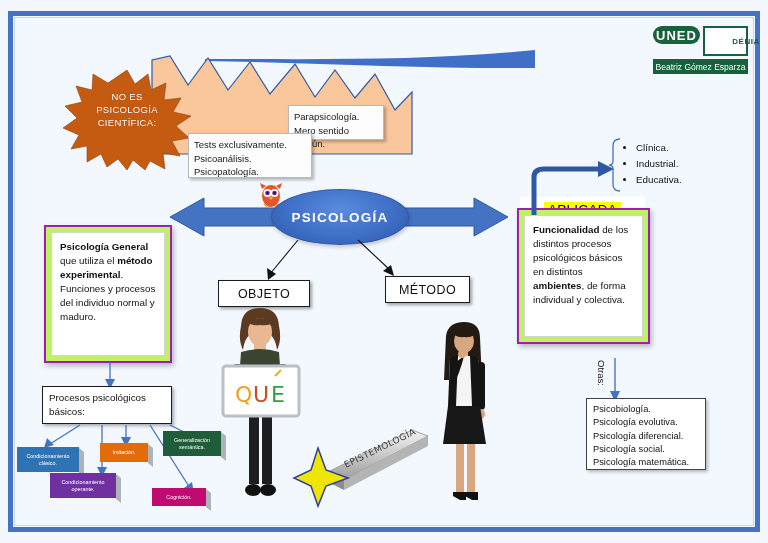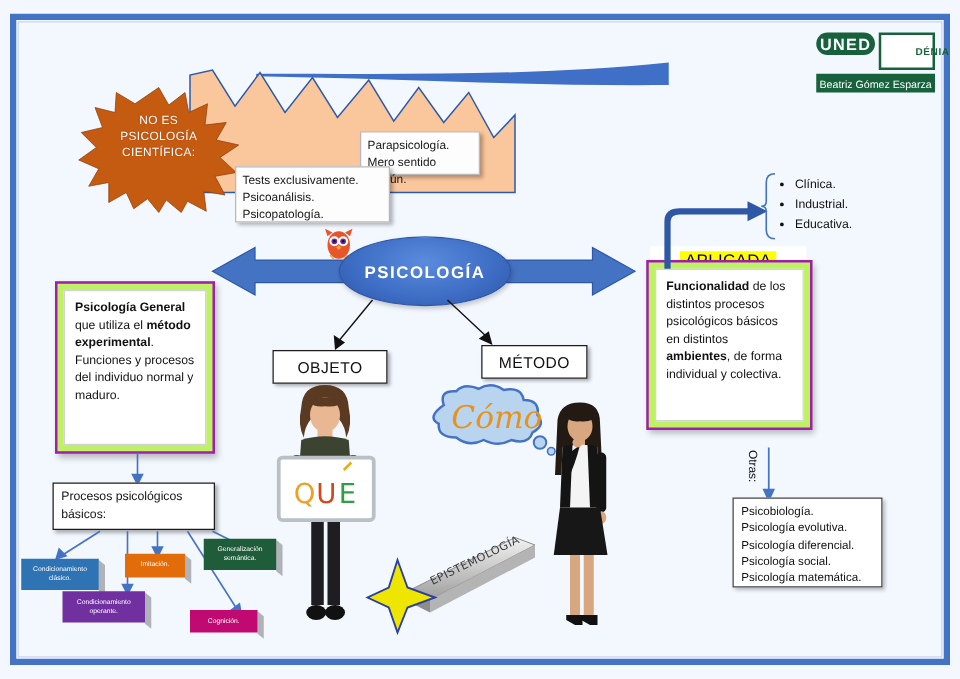--- a/index.html
+++ b/index.html
@@ -421,30 +421,20 @@
 
       <rect x="18" y="60" width="76" height="50" rx="3" fill="#ffffff" stroke="#b9c0c6" stroke-width="3"></rect>
 
       <text x="30" y="96" font-family="DejaVu Sans, sans-serif" font-size="22" fill="#efa020">Q</text>
       <text x="48" y="96" font-family="DejaVu Sans, sans-serif" font-size="22" fill="#d04a1e">U</text>
       <text x="66" y="96" font-family="DejaVu Sans, sans-serif" font-size="22" fill="#2f9e44">E</text>
       <line x1="70" y1="70" x2="76" y2="64" stroke="#e8b10a" stroke-width="2"></line>
     </svg>
   </div>
 
-  <div class="abs" id="cloud">
-    <svg width="120" height="62" viewBox="0 0 120 62">
-      <path d="M22 16 Q18 4 32 5 Q38 -2 50 3 Q60 -3 70 4 Q84 1 86 12 Q99 12 97 24
-               Q104 32 93 38 Q90 48 76 44 Q66 50 54 44 Q42 50 32 42 Q17 42 18 31
-               Q8 26 22 16 Z" fill="#b9d4ee" stroke="#4573c4" stroke-width="2"></path>
-      <circle cx="99" cy="46" r="5" fill="#b9d4ee" stroke="#4573c4" stroke-width="1.6"></circle>
-      <circle cx="108" cy="53" r="3" fill="#b9d4ee" stroke="#4573c4" stroke-width="1.3"></circle>
-      <text x="28" y="34" font-family="DejaVu Serif, serif" font-style="italic" font-size="25" fill="#e8921e">Cómo</text>
-    </svg>
-  </div>
 
   <div class="abs" id="woman2">
     <svg width="80" height="185" viewBox="0 0 80 185">
 
       <path d="M26 14 Q28 0 44 0 Q60 0 60 16 L62 58 L24 58 Z" fill="#241a14"></path>
 
       <ellipse cx="44" cy="19" rx="10" ry="12" fill="#d9a77f"></ellipse>
       <path d="M32 10 Q44 2 56 10 Q55 16 44 15 Q35 16 32 10Z" fill="#241a14"></path>
 
       <rect x="40" y="29" width="8" height="7" fill="#d9a77f"></rect>

